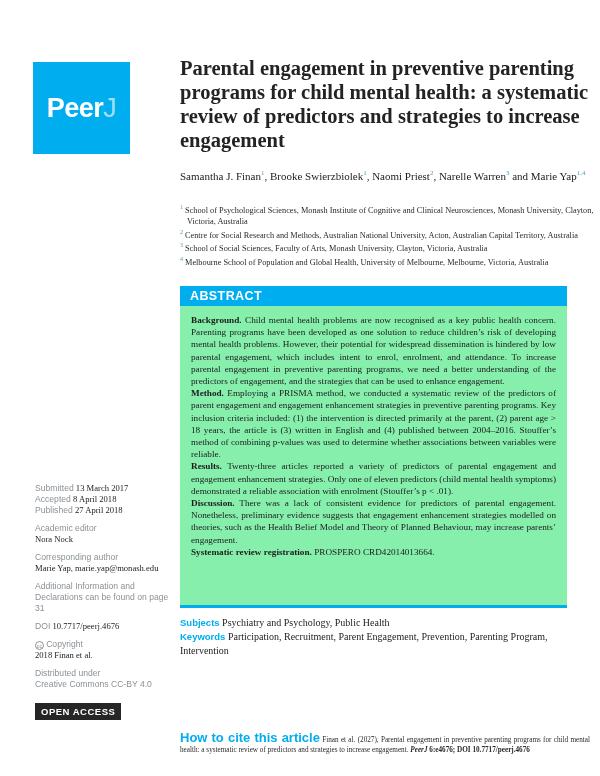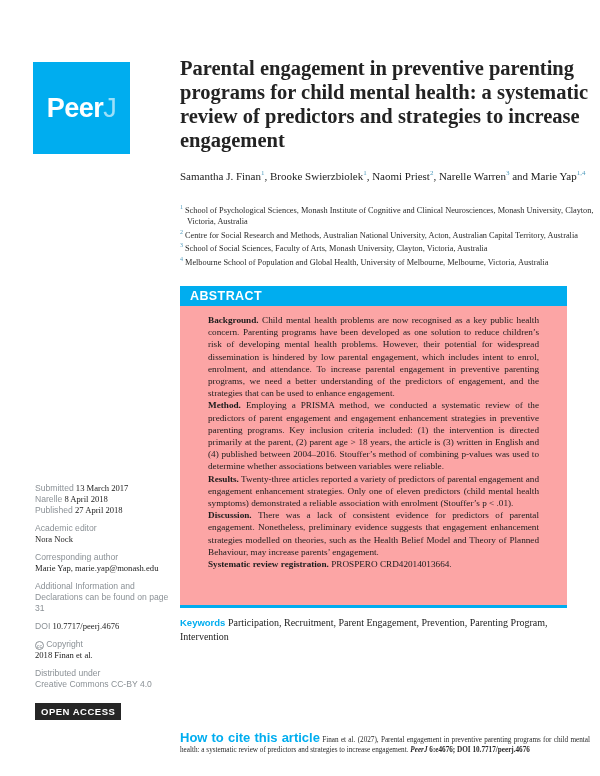--- a/index.html
+++ b/index.html
@@ -34,22 +34,22 @@
   .aff{padding-left:7px;text-indent:-7px;margin:0 0 1px 0;}
   .aff sup{color:#4f9bbd;font-size:6px;margin-right:2px;}
   
   .abs-bar{
     position:absolute;left:180px;top:286px;width:387px;height:20px;box-sizing:border-box;
     background:#00adef;color:#ffffff;font-family:"Liberation Sans", sans-serif;
     font-weight:bold;font-size:12.5px;line-height:20px;padding-left:10px;letter-spacing:0.4px;
   }
   .abs-box{
     position:absolute;left:180px;top:306px;width:387px;height:302px;box-sizing:border-box;
-    background:#fca5a5;border-bottom:3px solid #00adef;
-    padding:8px 28px;overflow:hidden;
+    background:#86efac;border-bottom:3px solid #00adef;
+    padding:8px 11px;overflow:hidden;
     font-size:9.2px;line-height:12.2px;text-align:justify;color:#1c1c1c;
   }
   .abs-box p{margin:0;}
   
   .meta-lines{
     position:absolute;left:180px;top:616px;width:404px;
     font-size:10px;line-height:14px;color:#1c1c1c;
   }
   .meta-label{color:#00adef;font-family:"Liberation Sans", sans-serif;font-weight:bold;font-size:9.5px;}
   
@@ -125,29 +125,33 @@
 
     <p><b>Results.</b> <span>Twenty-three articles reported a variety of predictors of parental engagement and engagement enhancement strategies. Only one of eleven predictors (child mental health symptoms) demonstrated a reliable association with enrolment (Stouffer’s p &lt; .01).</span></p>
 
     <p><b>Discussion.</b> <span>There was a lack of consistent evidence for predictors of parental engagement. Nonetheless, preliminary evidence suggests that engagement enhancement strategies modelled on theories, such as the Health Belief Model and Theory of Planned Behaviour, may increase parents’ engagement.</span></p>
 
     <p><b>Systematic review registration.</b> <span>PROSPERO CRD42014013664.</span></p>
   </div>
 
 <div class="meta-lines">
   <div>
+    <span class="meta-label">Subjects</span>
+    <span>Psychiatry and Psychology, Public Health</span>
+  </div>
+  <div>
     <span class="meta-label">Keywords</span>
     <span>Participation, Recruitment, Parent Engagement, Prevention, Parenting Program, Intervention</span>
   </div>
 </div>
 
 <div class="sidebar">
   <div class="sb-block">
     <div><span class="sb-label">Submitted</span> <span>13 March 2017</span></div>
-    <div><span class="sb-label">Narelle</span> <span>8 April 2018</span></div>
+    <div><span class="sb-label">Accepted</span> <span>8 April 2018</span></div>
     <div><span class="sb-label">Published</span> <span>27 April 2018</span></div>
   </div>
   <div class="sb-block">
     <div class="sb-label">Academic editor</div>
     <div>Nora Nock</div>
   </div>
   <div class="sb-block">
     <div class="sb-label">Corresponding author</div>
     <div>Marie Yap, marie.yap@monash.edu</div>
   </div>

